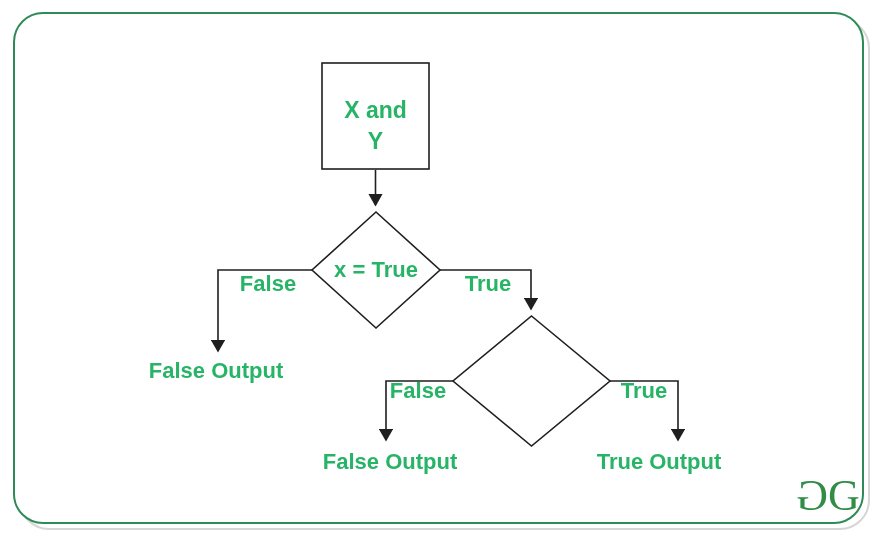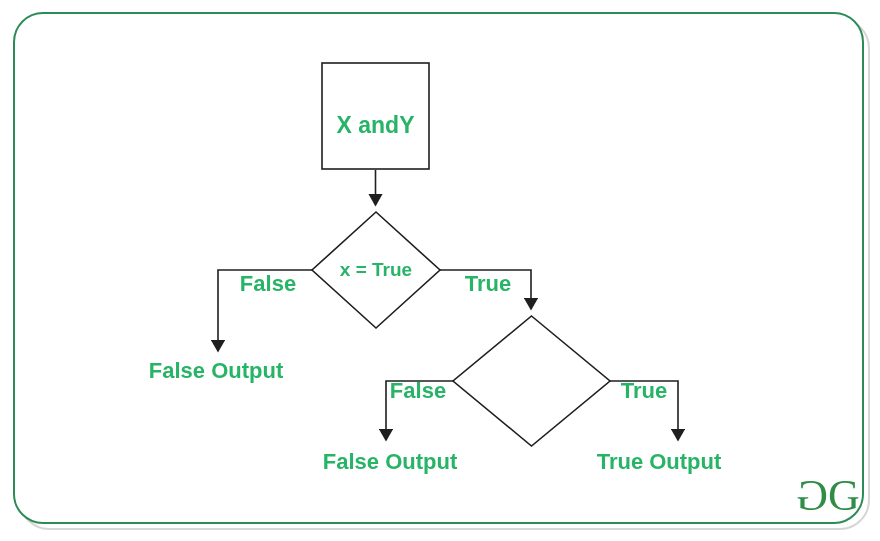--- a/index.html
+++ b/index.html
@@ -43,27 +43,27 @@
   .lbl {
     position: absolute;
     transform: translate(-50%, -50%);
     color: #28b467;
     font-weight: bold;
     white-space: nowrap;
     text-align: center;
   }
   .lbl-branch { font-size: 22px; margin-top: 32px; }
   .lbl-output { font-size: 22px; }
-  .lbl-node   { font-size: 19px; }
+  .lbl-node   { font-size: 22px; }
   .start-label {
     position: absolute;
     left: 322px; top: 63px;
     width: 107px; height: 126px;
     display: flex;
-    flex-direction: row;
+    flex-direction: column;
     align-items: center;
     justify-content: center;
     color: #28b467;
     font-weight: bold;
     font-size: 23px;
     line-height: 1.35;
     text-align: center;
   }
   .logo {
     position: absolute;

